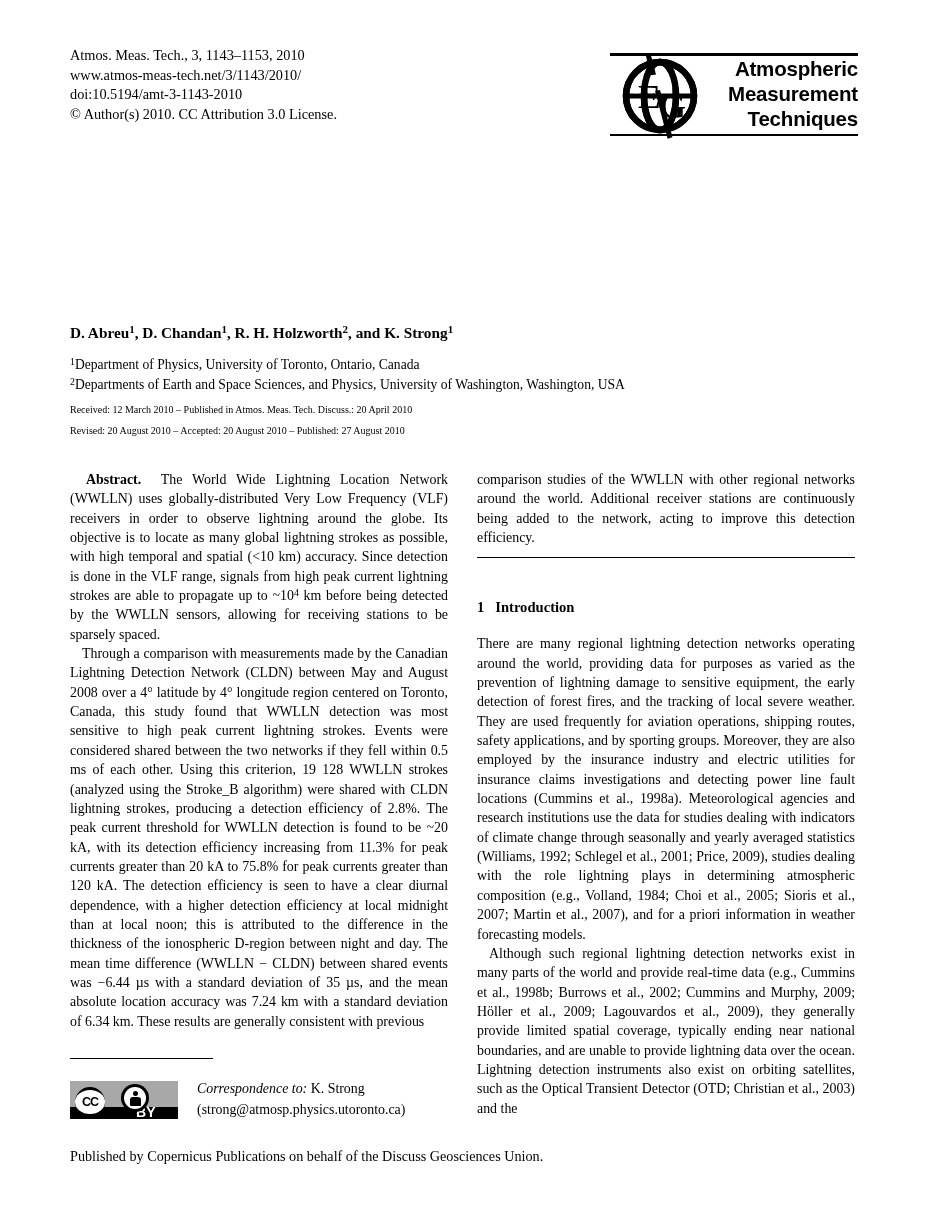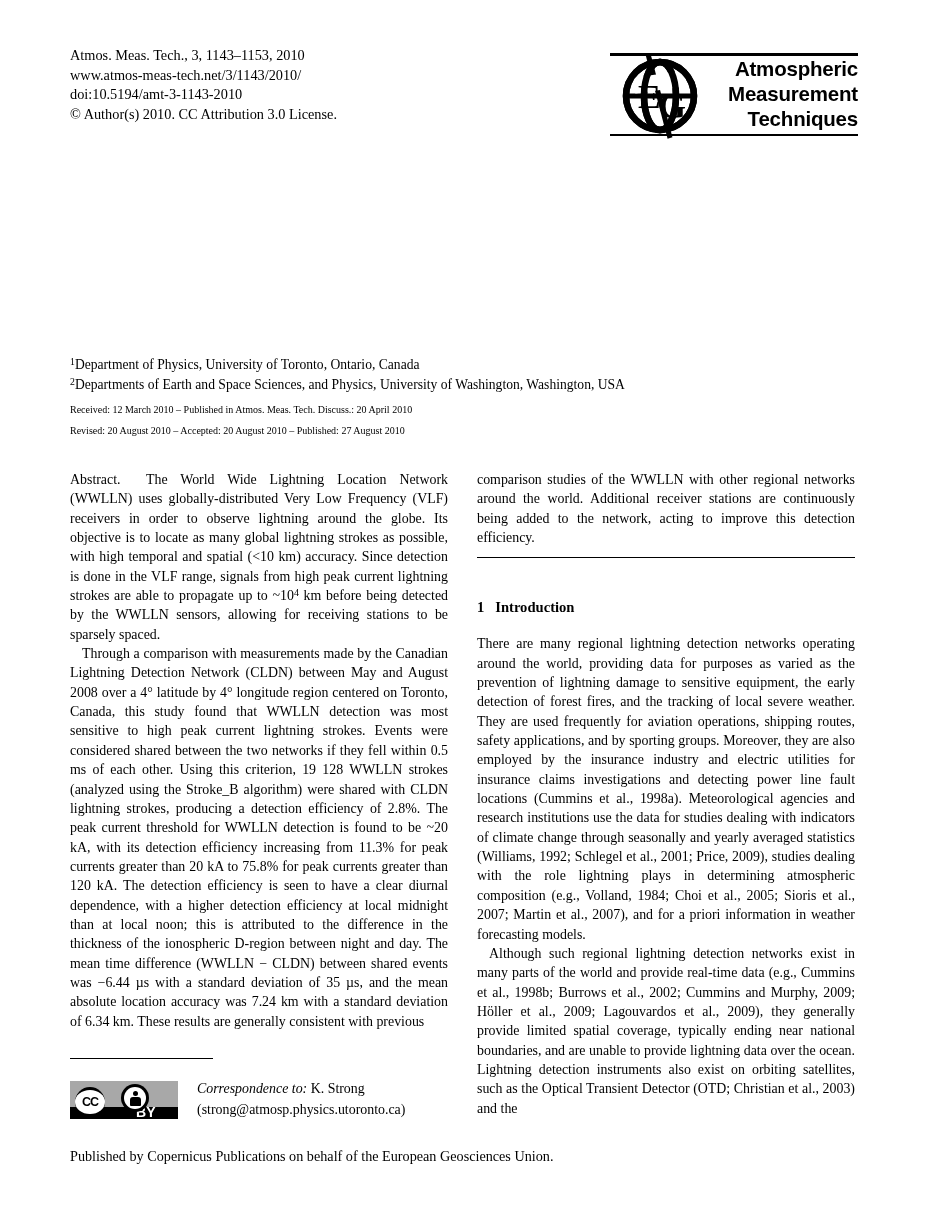--- a/index.html
+++ b/index.html
@@ -135,21 +135,22 @@
   .col-right { left: 477px; }
 
   .col p {
     margin: 0;
     text-indent: 0;
   }
   .col p.indent {
     text-indent: 12px;
   }
   .abstract-head {
-    font-weight: normal;
+    font-weight: bold;
+    margin-left: 16px;
   }
 
   .rule-short {
     position: absolute;
     left: 70px;
     top: 1058px;
     width: 143px;
     height: 1.4px;
     background: #000;
   }
@@ -304,20 +305,23 @@
       </svg>
     </div>
     <div class="logo-words">
       <div>Atmospheric</div>
       <div>Measurement</div>
       <div>Techniques</div>
     </div>
   </div>
 
 
+  <div class="authors">
+    <span id="authors-rendered">D. Abreu<sup>1</sup>, D. Chandan<sup>1</sup>, R. H. Holzworth<sup>2</sup>, and K. Strong<sup>1</sup></span>
+  </div>
   <div class="affiliations">
     <div id="aff1"><sup>1</sup>Department of Physics, University of Toronto, Ontario, Canada</div>
     <div id="aff2"><sup>2</sup>Departments of Earth and Space Sciences, and Physics, University of Washington, Washington, USA</div>
   </div>
   <div class="dates">
     <div>Received: 12 March 2010 – Published in Atmos. Meas. Tech. Discuss.: 20 April 2010</div>
     <div>Revised: 20 August 2010 – Accepted: 20 August 2010 – Published: 27 August 2010</div>
   </div>
 
   <div class="col col-left">
@@ -356,15 +360,15 @@
           </div>
         </div>
       </div>
     </div>
     <div class="corresp-text">
       <div><span class="ital">Correspondence to:</span> <span>K. Strong</span></div>
       <div>(strong@atmosp.physics.utoronto.ca)</div>
     </div>
   </div>
 
-  <div class="footer">Published by Copernicus Publications on behalf of the European Geosciences Union.</div>
+  <div class="footer">Published by Copernicus Publications on behalf of the Discuss Geosciences Union.</div>
 
 </div>
 
 </body></html>

